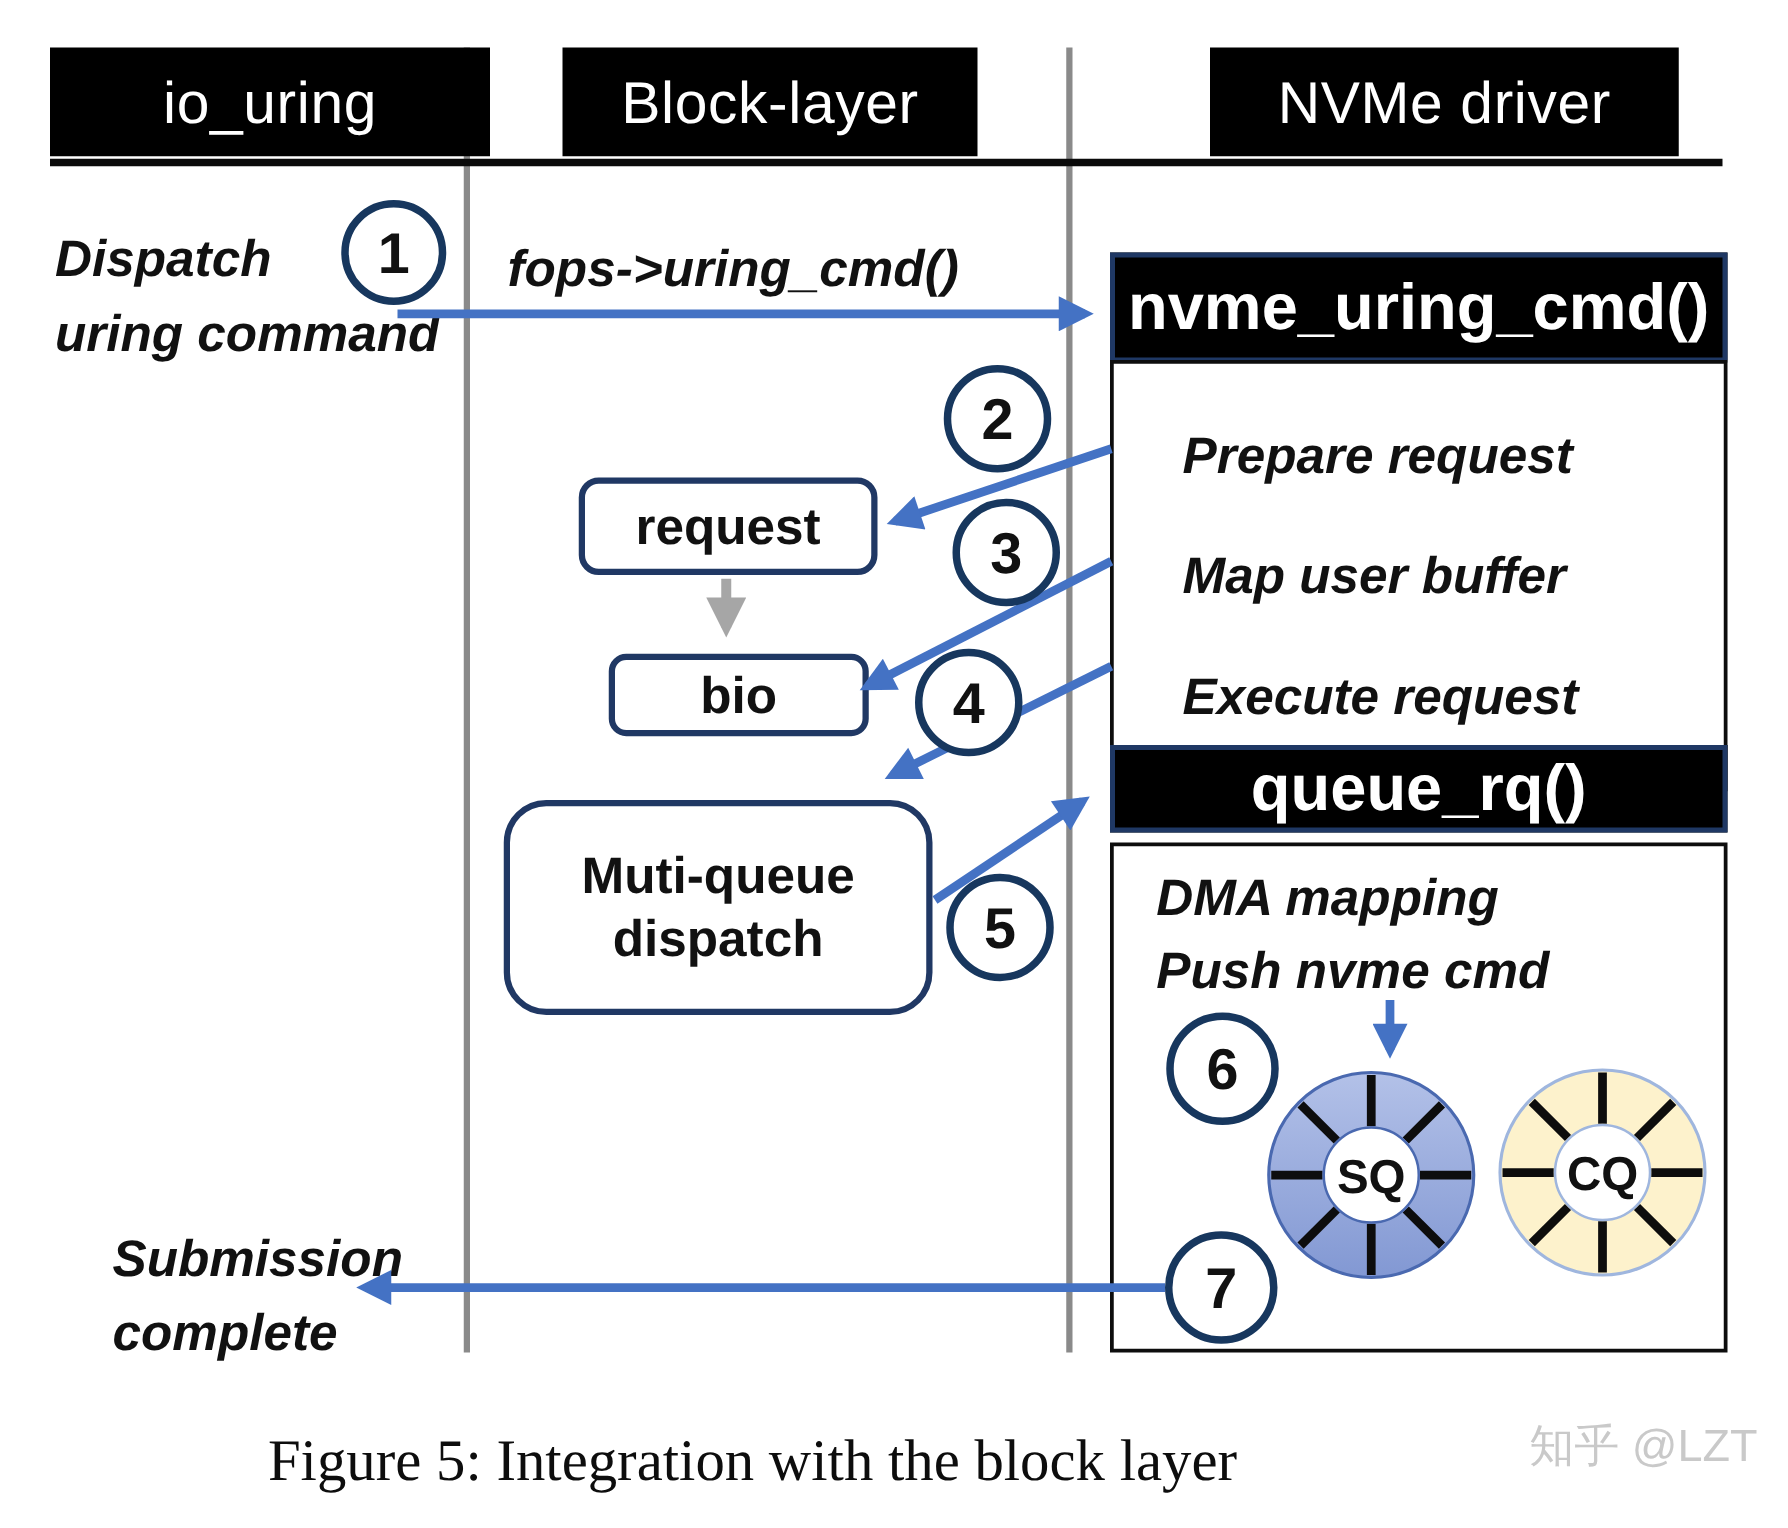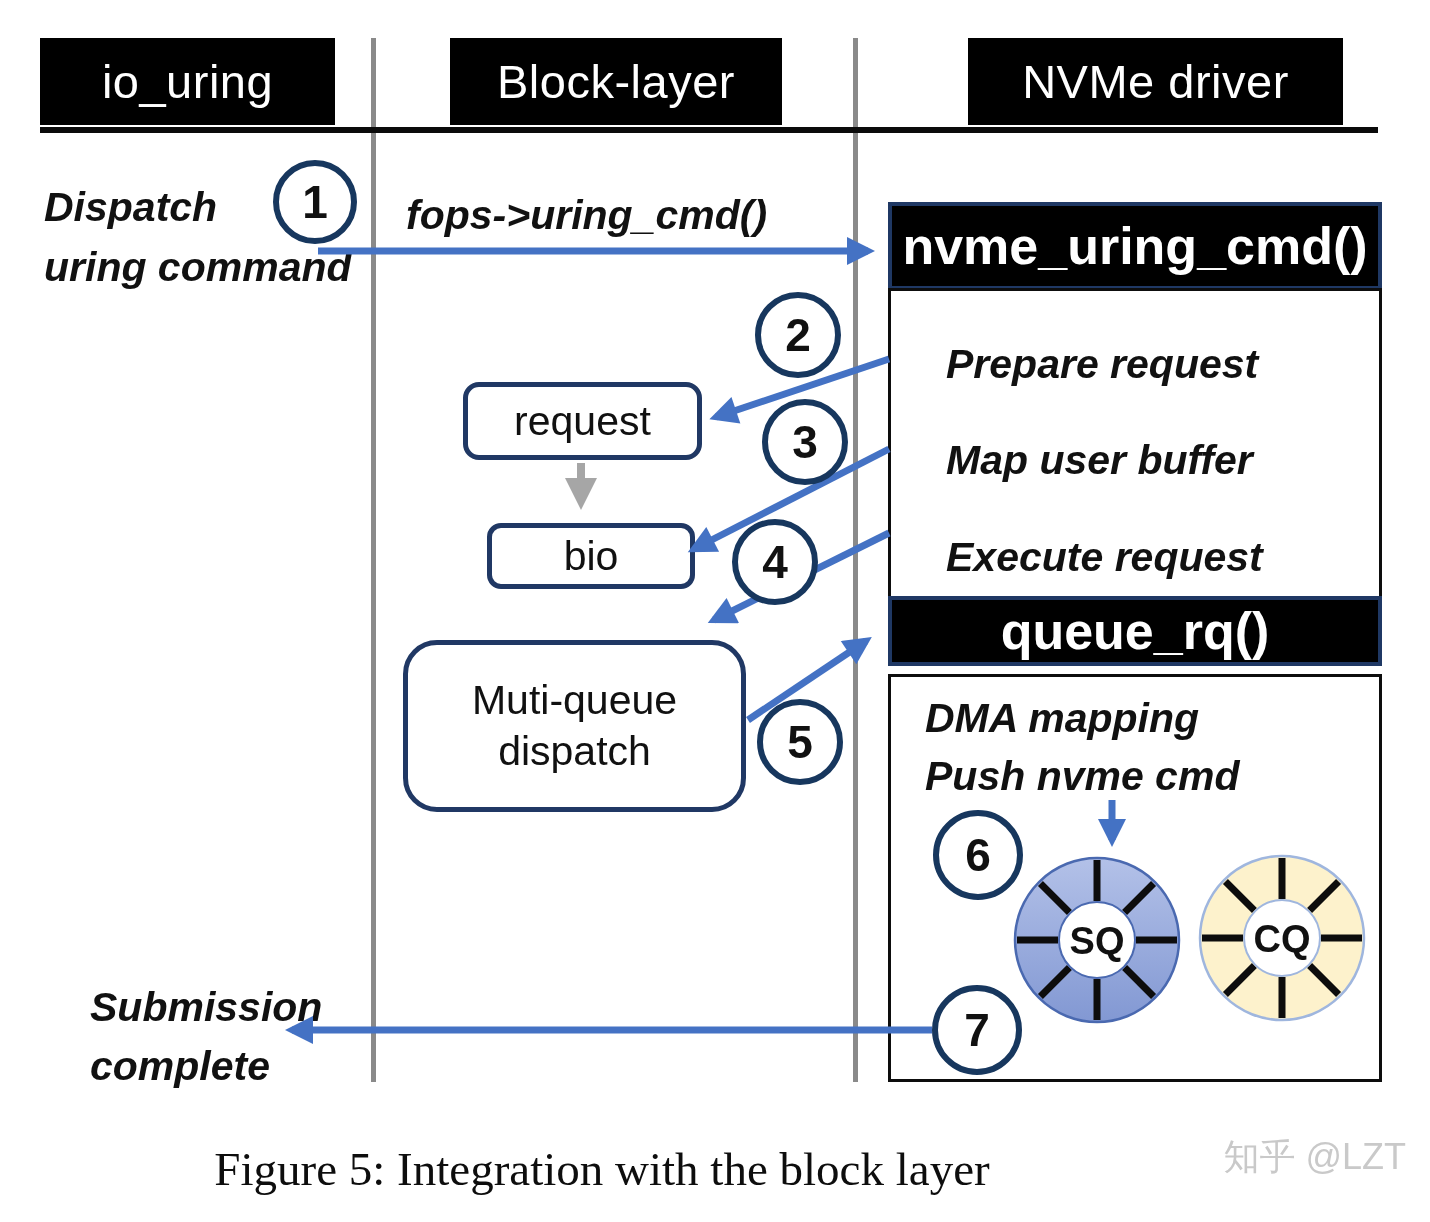--- a/index.html
+++ b/index.html
@@ -21,21 +21,21 @@
     position:absolute;border:6px solid #17375e;border-radius:50%;background:#fff;
     display:flex;align-items:center;justify-content:center;
     font-weight:bold;font-size:46px;color:#111;z-index:5;box-sizing:border-box;
   }
   
   .it{position:absolute;font-style:italic;font-weight:bold;font-size:41px;color:#111;z-index:3;white-space:nowrap;}
   
   .rbox{
     position:absolute;background:#fff;border:5px solid #203864;
     display:flex;align-items:center;justify-content:center;
-    font-weight:normal;font-size:41px;color:#111;z-index:2;box-sizing:border-box;text-align:center;
+    font-weight:bold;font-size:41px;color:#111;z-index:2;box-sizing:border-box;text-align:center;
   }
   
   .func-header{
     position:absolute;background:#000000;border:4px solid #1f3864;
     display:flex;align-items:center;justify-content:center;
     color:#fff;font-weight:bold;font-size:52px;z-index:2;box-sizing:border-box;
   }
   .func-body{
     position:absolute;background:#fff;border:3px solid #0d0d0d;z-index:2;box-sizing:border-box;
     display:flex;flex-direction:column;justify-content:space-evenly;
@@ -55,21 +55,21 @@
   .wheel-label{font-family:"Liberation Sans", sans-serif;font-weight:bold;font-size:38px;fill:#111;}
 </style>
 </head>
 <body>
 
 <div id="stage">
 
   <div class="lane-line" style="left:371px;"></div>
   <div class="lane-line" style="left:853px;"></div>
 
-  <div class="lane-header" style="left:40px;width:295px;align-items:center;">
+  <div class="lane-header" style="left:40px;width:352px;align-items:center;">
     <span>io_uring</span>
   </div>
   <div class="lane-header" style="left:450px;width:332px;">
     <span>Block-layer</span>
   </div>
   <div class="lane-header" style="left:968px;width:375px;">
     <span>NVMe driver</span>
   </div>
   <div class="header-rule"></div>
 

